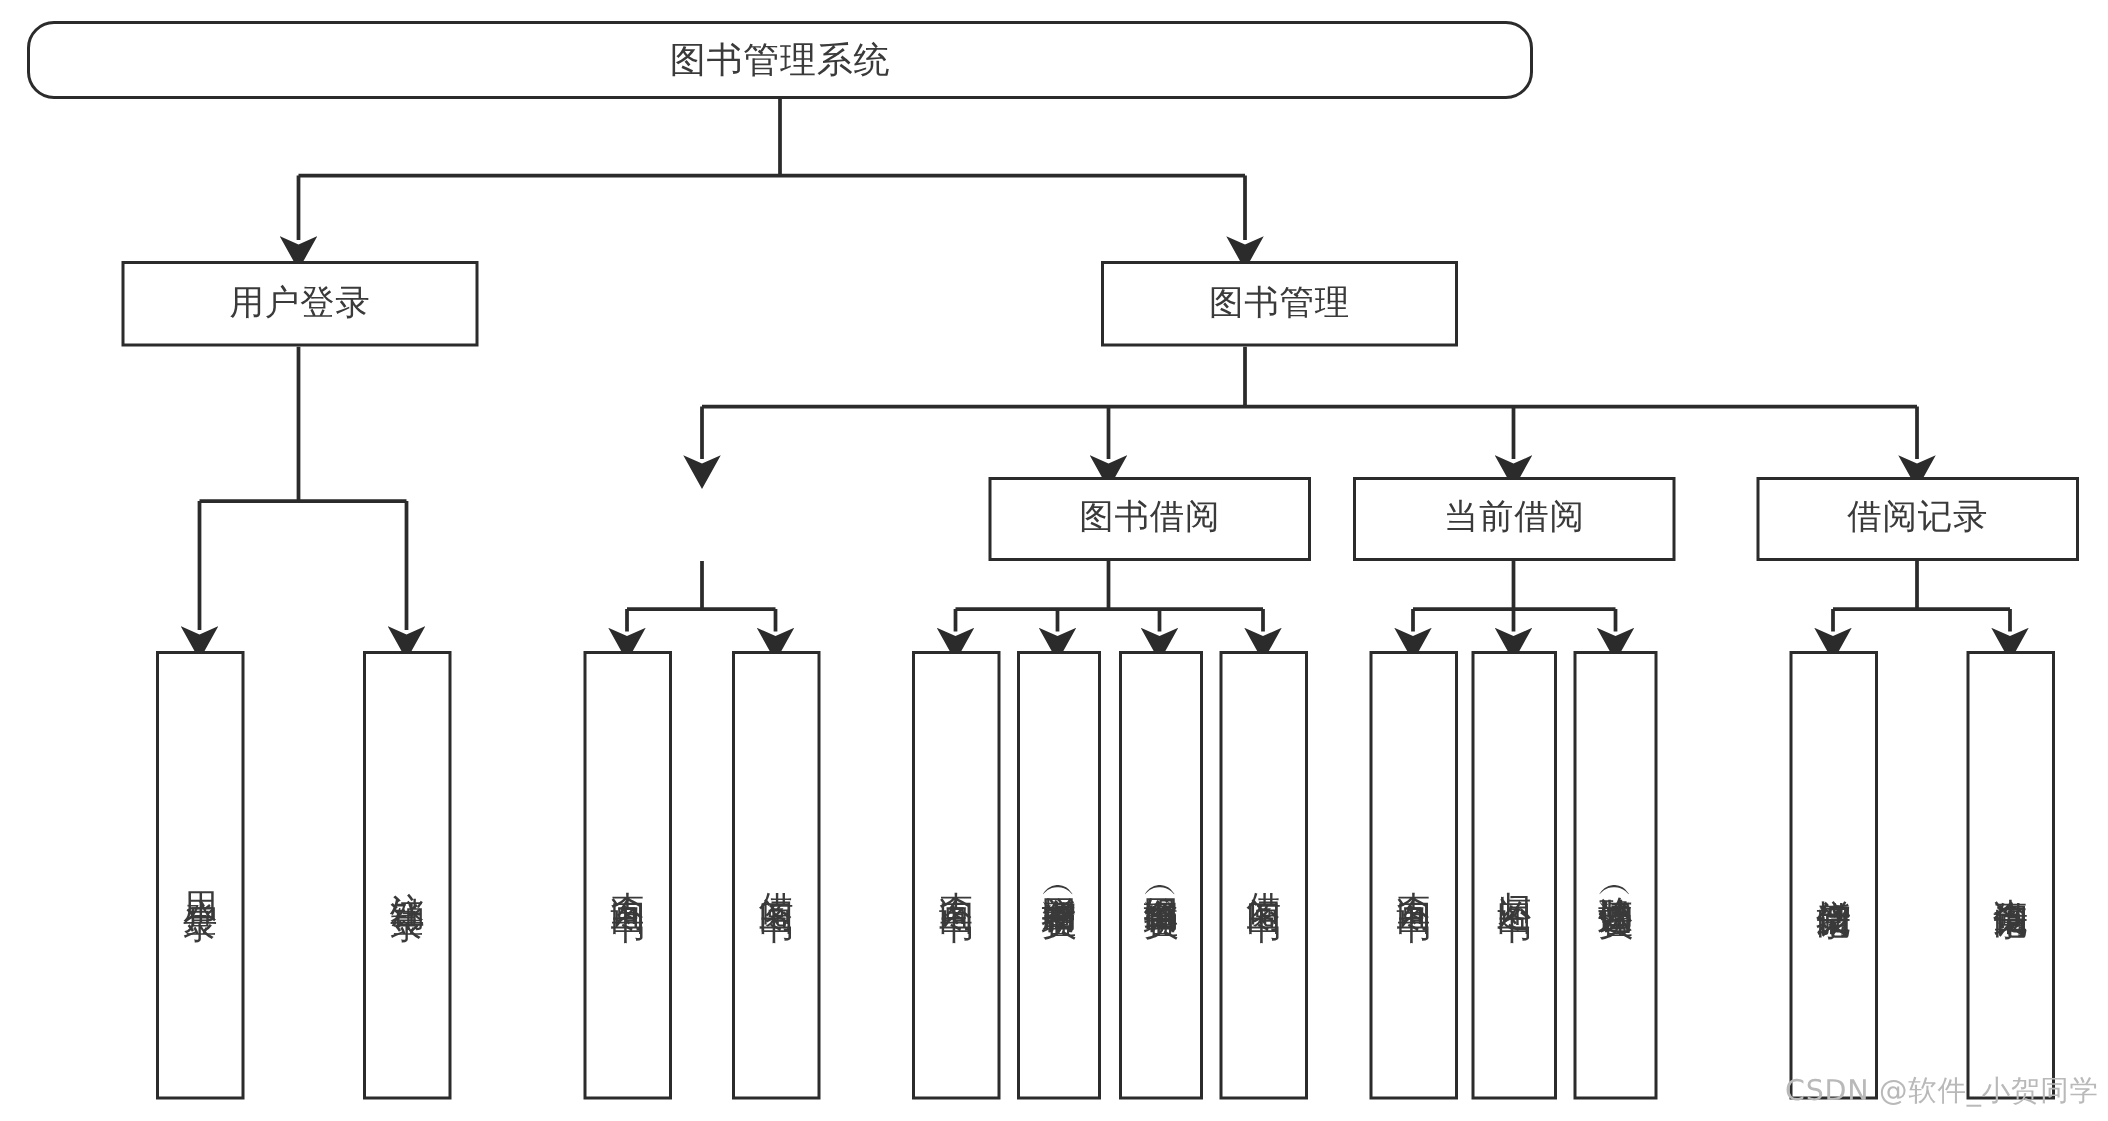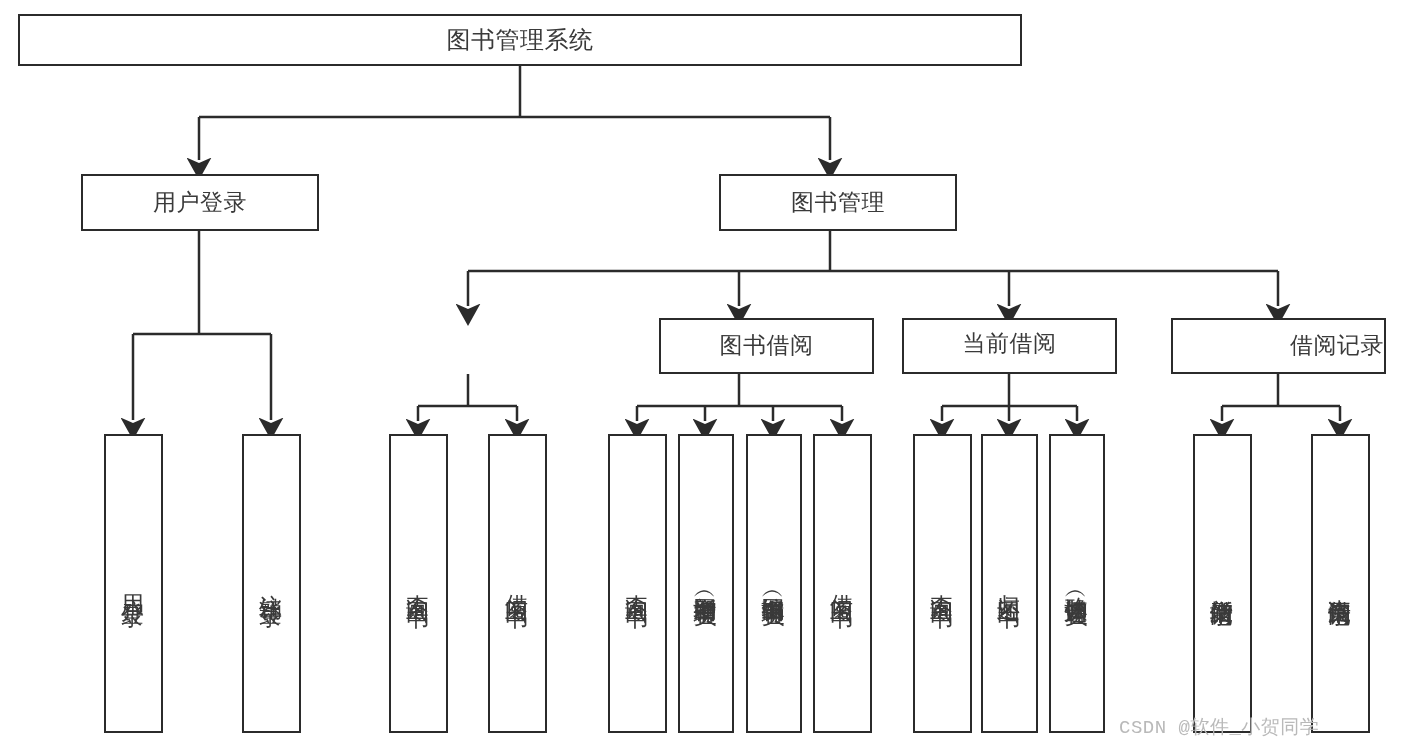--- a/index.html
+++ b/index.html
@@ -115,38 +115,38 @@
       <path d="M1009,406 L1009,421" marker-end="url(#arr)"></path>
       <path d="M1077,406 L1077,421" marker-end="url(#arr)"></path>
 
       <path d="M1278,374 L1278,406"></path>
       <path d="M1222,406 L1340,406"></path>
       <path d="M1222,406 L1222,421" marker-end="url(#arr)"></path>
       <path d="M1340,406 L1340,421" marker-end="url(#arr)"></path>
     </g>
   </svg>
 
-  <div class="node horiz root" style="left:18px; top:14px; width:1004px; height:52px;">
+  <div class="node horiz root" style="left:18px; top:14px; width:1004px; height:52px;border-radius:18px;">
     <span>图书管理系统</span>
   </div>
 
   <div class="node horiz" style="left:81px; top:174px; width:238px; height:57px;">
     <span>用户登录</span>
   </div>
-  <div class="node horiz" style="left:719px; top:174px; width:238px; height:57px;">
+  <div class="node horiz" style="left:734px; top:174px; width:238px; height:57px;">
     <span>图书管理</span>
   </div>
 
   <div class="node horiz" style="left:632px; top:318px; width:215px; height:56px;margin-left:27px;">
     <span>图书借阅</span>
   </div>
-  <div class="node horiz" style="left:902px; top:318px; width:215px; height:56px;font-family:Liberation Mono, monospace;">
+  <div class="node horiz" style="left:902px; top:318px; width:215px; height:56px;">
     <span>当前借阅</span>
   </div>
-  <div class="node horiz" style="left:1171px; top:318px; width:215px; height:56px;justify-content:flex-end;">
+  <div class="node horiz" style="left:1171px; top:318px; width:215px; height:56px;">
     <span>借阅记录</span>
   </div>
 
   <div class="node vert" style="left:104px; top:434px; width:59px; height:299px;">
     <span>用户登录</span>
   </div>
   <div class="node vert" style="left:242px; top:434px; width:59px; height:299px;">
     <span>注销登录</span>
   </div>
 
@@ -180,15 +180,15 @@
     <span>确认归还（管理员）</span>
   </div>
 
   <div class="node vert tight" style="left:1193px; top:434px; width:59px; height:299px;">
     <span>新增借阅记录</span>
   </div>
   <div class="node vert tight" style="left:1311px; top:434px; width:59px; height:299px;">
     <span>查询借阅记录</span>
   </div>
 
-  <div class="watermark" style="left:1119px; top:714px;font-family:Liberation Mono, monospace;">CSDN @软件_小贺同学</div>
+  <div class="watermark" style="left:1190px; top:714px;">CSDN @软件_小贺同学</div>
 
 </div>
 
 </body></html>

